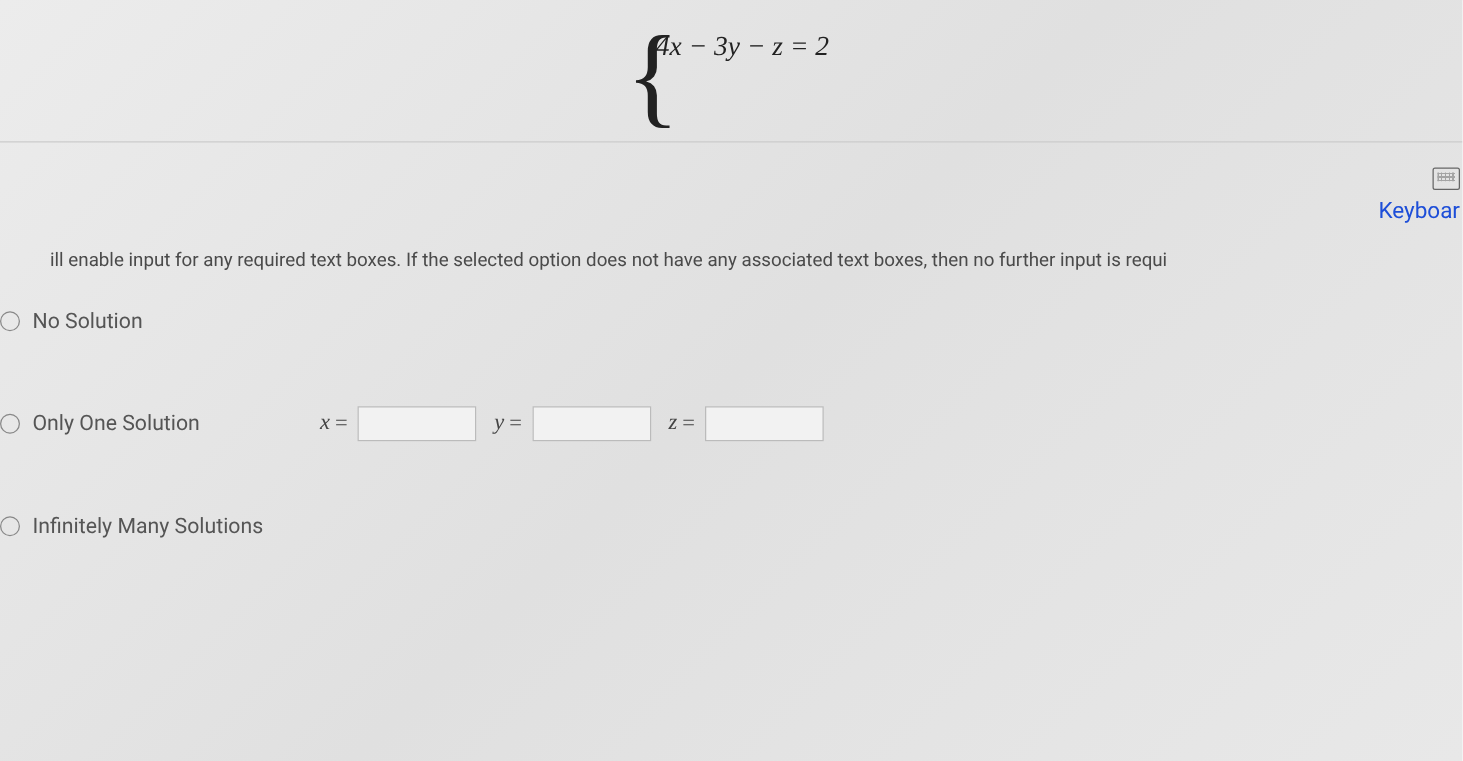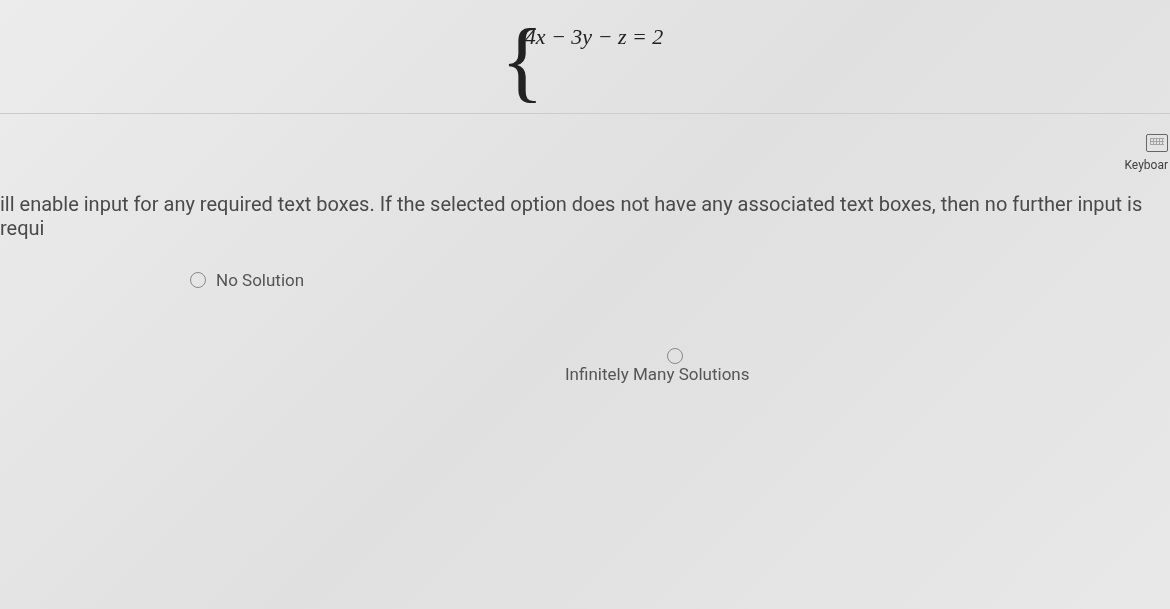--- a/index.html
+++ b/index.html
@@ -65,40 +65,40 @@
     .keyboard-icon::before {
       content: "";
       position: absolute;
       top: 3px; left: 3px; right: 3px; bottom: 6px;
       background: repeating-linear-gradient(90deg, #666 0 1px, transparent 1px 3px),
                   repeating-linear-gradient(0deg, #666 0 1px, transparent 1px 3px);
       opacity: 0.5;
     }
     .keyboard-label {
       display: block;
-      color: #404040;
-      font-size: 12px;
+      color: #1d4ed8;
+      font-size: 18px;
       padding-right: 2px;
     }
     .instructions {
-      font-size: 20px;
+      font-size: 15px;
       color: #4a4a4a;
       padding: 12px 0 30px 0;
+      margin-left: 40px;
     }
     .options {
-      padding-left: 190px;
     }
     .option-row {
       display: flex;
       align-items: center;
       margin-bottom: 58px;
       font-size: 17px;
       color: #555;
     }
-    .option-row:last-child { margin-bottom: 0; flex-direction: column; }
+    .option-row:last-child { margin-bottom: 0; }
     .radio {
       appearance: none;
       -webkit-appearance: none;
       width: 16px;
       height: 16px;
       border: 1.5px solid #888;
       border-radius: 50%;
       margin-right: 10px;
       cursor: pointer;
       background: transparent;
@@ -151,19 +151,37 @@
 
 <div class="instructions">ill enable input for any required text boxes. If the selected option does not have any associated text boxes, then no further input is requi</div>
 
 <div class="options">
 
   <div class="option-row">
     <input type="radio" name="ans" class="radio" style="">
     <span class="option-label">No Solution</span>
   </div>
 
+  <div class="option-row">
+    <input type="radio" name="ans" class="radio" style="">
+    <span class="option-label">Only One Solution</span>
+    <div class="inline-inputs">
+      <span>
+        <span class="var-label">x</span><span class="eq-sign">=</span>
+        <input type="text" class="answer-input" value="" style="">
+      </span>
+      <span>
+        <span class="var-label">y</span><span class="eq-sign">=</span>
+        <input type="text" class="answer-input" value="" style="">
+      </span>
+      <span>
+        <span class="var-label">z</span><span class="eq-sign">=</span>
+        <input type="text" class="answer-input" value="" style="">
+      </span>
+    </div>
+  </div>
 
   <div class="option-row">
     <input type="radio" name="ans" class="radio" style="">
     <span class="option-label">Infinitely Many Solutions</span>
   </div>
 
 </div>
 
 </body></html>

